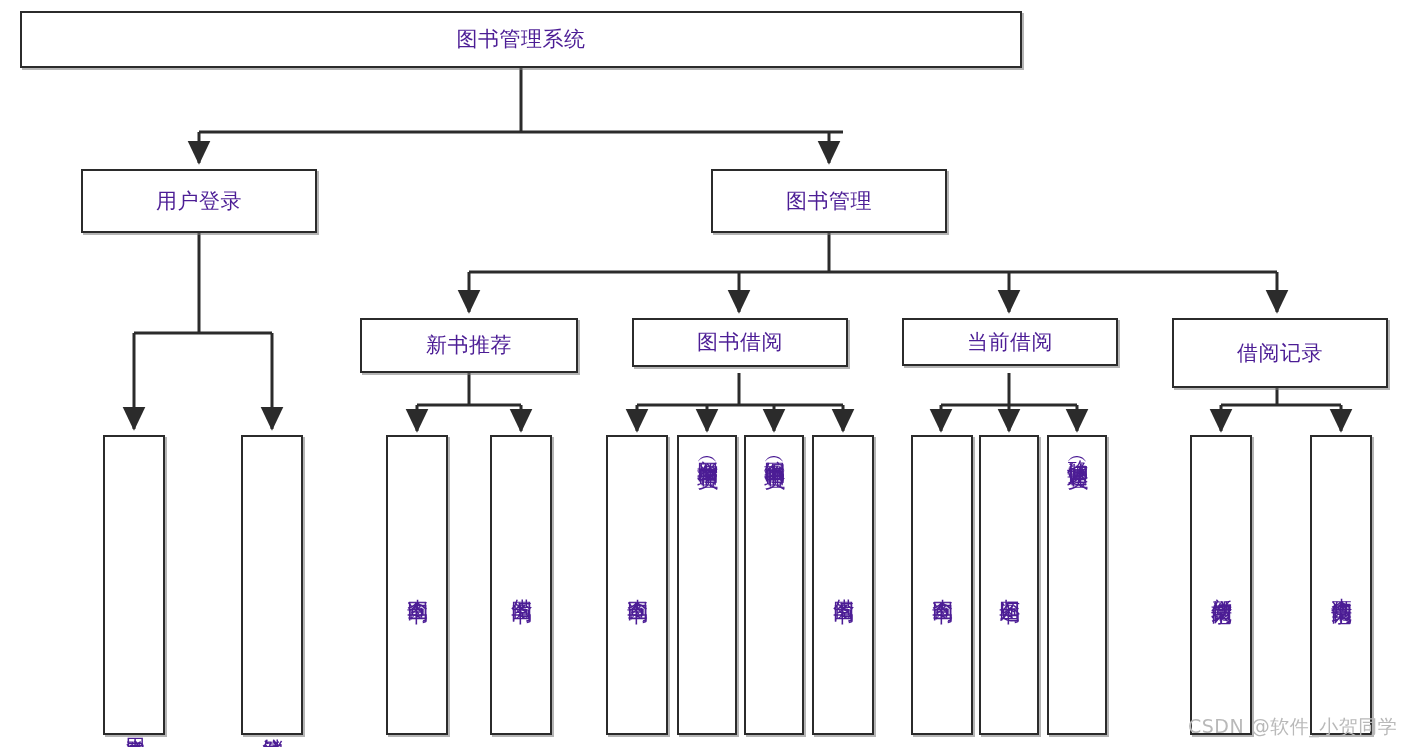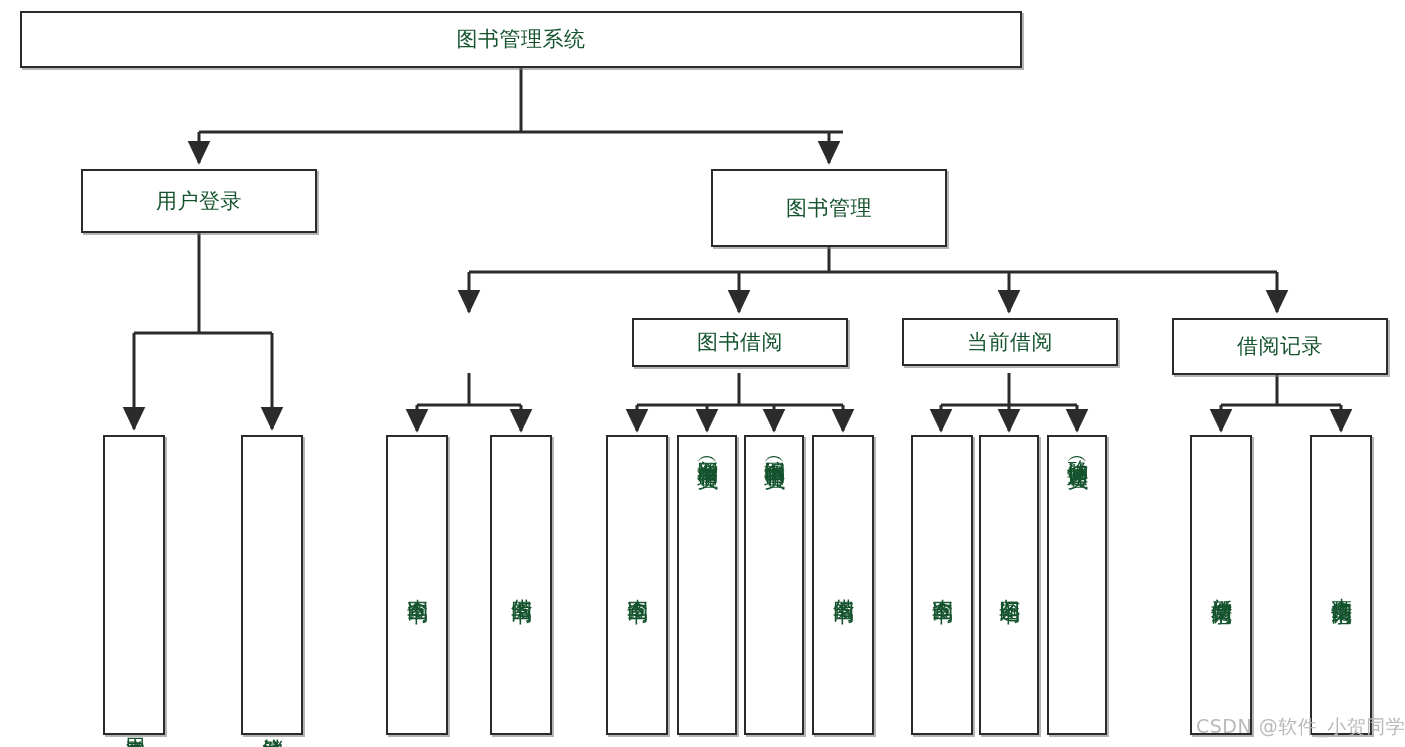--- a/index.html
+++ b/index.html
@@ -37,21 +37,21 @@
     align-items: center;
     justify-content: center;
     color: #1f1f1f;
     z-index: 2;
   }
   .node-label {
     font-size: 21px;
     line-height: 1.15;
     letter-spacing: 0.5px;
     white-space: nowrap;
-    color: #14532d;
+    color: #4c1d95;
   }
   .node.vertical {
     align-items: center;
     justify-content: center;
     padding: 6px 0;
   }
   .node.vertical .node-label {
     writing-mode: vertical-rl;
     text-orientation: upright;
     white-space: normal;
@@ -69,21 +69,20 @@
   .watermark {
     position: absolute;
     left: 1188px;
     top: 714px;
     font-size: 19px;
     color: #b9b9b9;
     letter-spacing: 0.5px;
     white-space: nowrap;
     z-index: 5;
     font-family: "DejaVu Sans", "Liberation Sans", sans-serif;
-    margin-left: 8px;
   }
 </style>
 </head>
 <body>
 
 <div id="diagram-root">
 
   <svg id="edge-layer" viewBox="0 0 1405 747" xmlns="http://www.w3.org/2000/svg">
     <defs>
       <marker id="arrowhead" markerWidth="9" markerHeight="9" refX="7.4" refY="4.5" orient="auto" markerUnits="strokeWidth">
@@ -135,34 +134,37 @@
   </svg>
 
   <div class="node" style="left:20px; top:11px; width:1002px; height:57px;">
     <span class="node-label">图书管理系统</span>
   </div>
 
   <div class="node" style="left:81px; top:169px; width:236px; height:64px;">
     <span class="node-label">用户登录</span>
   </div>
 
-  <div class="node" style="left:711px; top:169px; width:236px; height:78px;">
+  <div class="node" style="left:711px; top:169px; width:236px; height:64px;">
     <span class="node-label">图书管理</span>
   </div>
 
+  <div class="node" style="left:360px; top:318px; width:218px; height:55px;">
+    <span class="node-label">新书推荐</span>
+  </div>
 
   <div class="node" style="left:632px; top:318px; width:216px; height:49px;">
     <span class="node-label">图书借阅</span>
   </div>
 
   <div class="node" style="left:902px; top:318px; width:216px; height:48px;">
     <span class="node-label">当前借阅</span>
   </div>
 
-  <div class="node" style="left:1172px; top:318px; width:216px; height:57px;">
+  <div class="node" style="left:1172px; top:318px; width:216px; height:70px;">
     <span class="node-label">借阅记录</span>
   </div>
 
   <div class="node vertical align-bottom" style="left:103px; top:435px; width:62px; height:300px;">
     <span class="node-label">用户登录</span>
   </div>
 
   <div class="node vertical align-bottom" style="left:241px; top:435px; width:62px; height:300px;">
     <span class="node-label">注销登录</span>
   </div>

